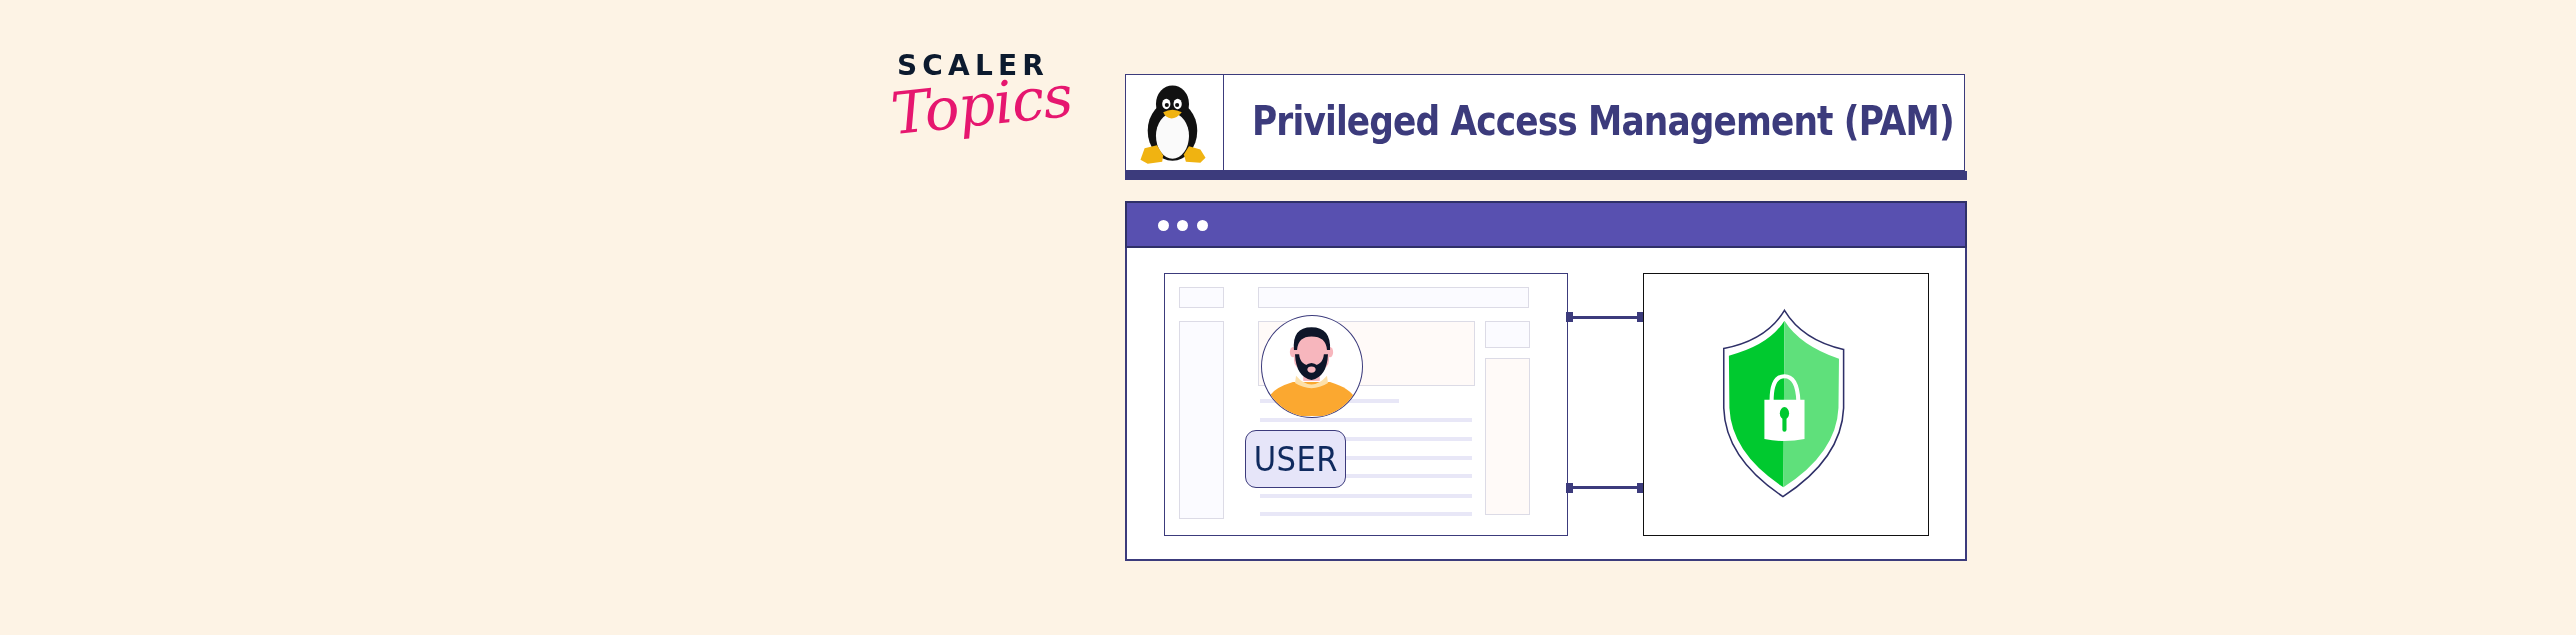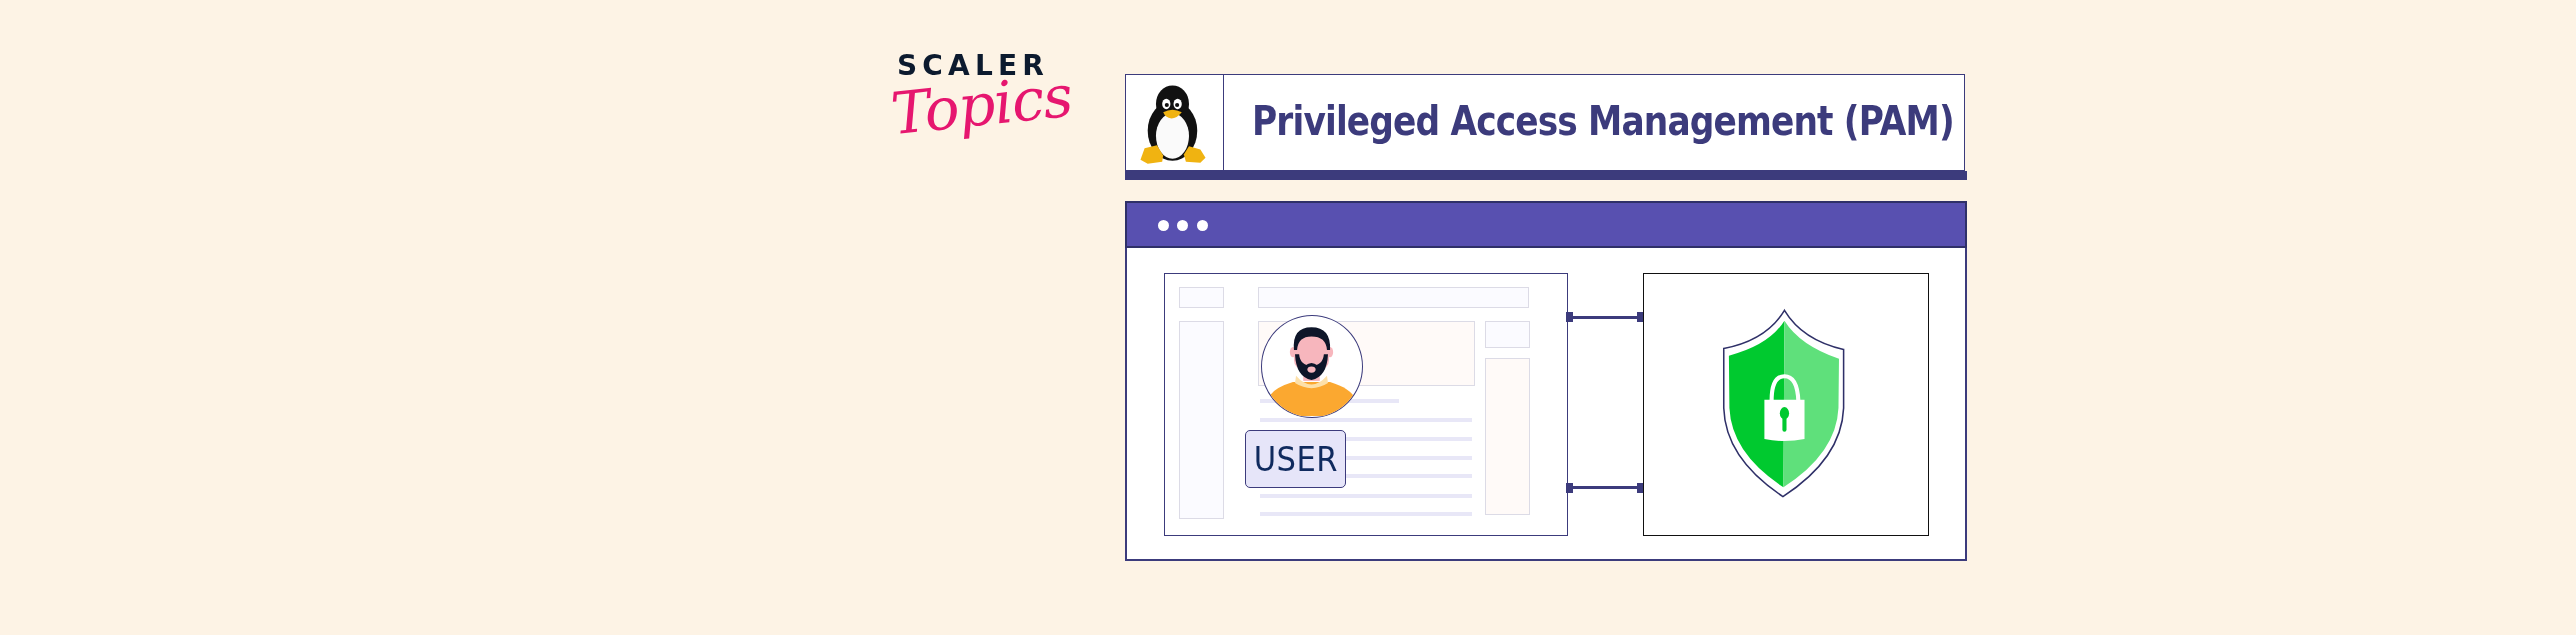--- a/index.html
+++ b/index.html
@@ -51,21 +51,21 @@
   }
   .ph { background:#fbfbff; border:1px solid #dcdbe6; box-sizing:border-box; }
   .ph-warm { background:#fffaf8; border:1px solid #dcdbe6; box-sizing:border-box; }
   .line { background:#e8e7f7; height:4.1px; }
 
   .avatar {
     left:1261px; top:315px; width:102px; height:103px; border-radius:50%;
     border:1.5px solid #3c3b7c; background:#fff; overflow:hidden; box-sizing:border-box;
   }
   .user-pill {
-    left:1245px; top:430px; width:99px; height:58px; border-radius:5px;
+    left:1245px; top:430px; width:99px; height:58px; border-radius:11px;
     background:#e6e5f9; border:1.5px solid #3c3b7c; box-sizing:border-box;
     display:flex; align-items:center; justify-content:center;
     font-size:34px; color:#0f2a5e; font-family:"DejaVu Sans", sans-serif; letter-spacing:0.5px;
   }
   .user-pill span { transform:scaleX(0.9); display:inline-block; }
 
   .connector { height:3.1px; background:#3c3b7c; }
   .node { width:7.2px; height:10.3px; background:#3c3b7c; }
 </style>
 </head>

